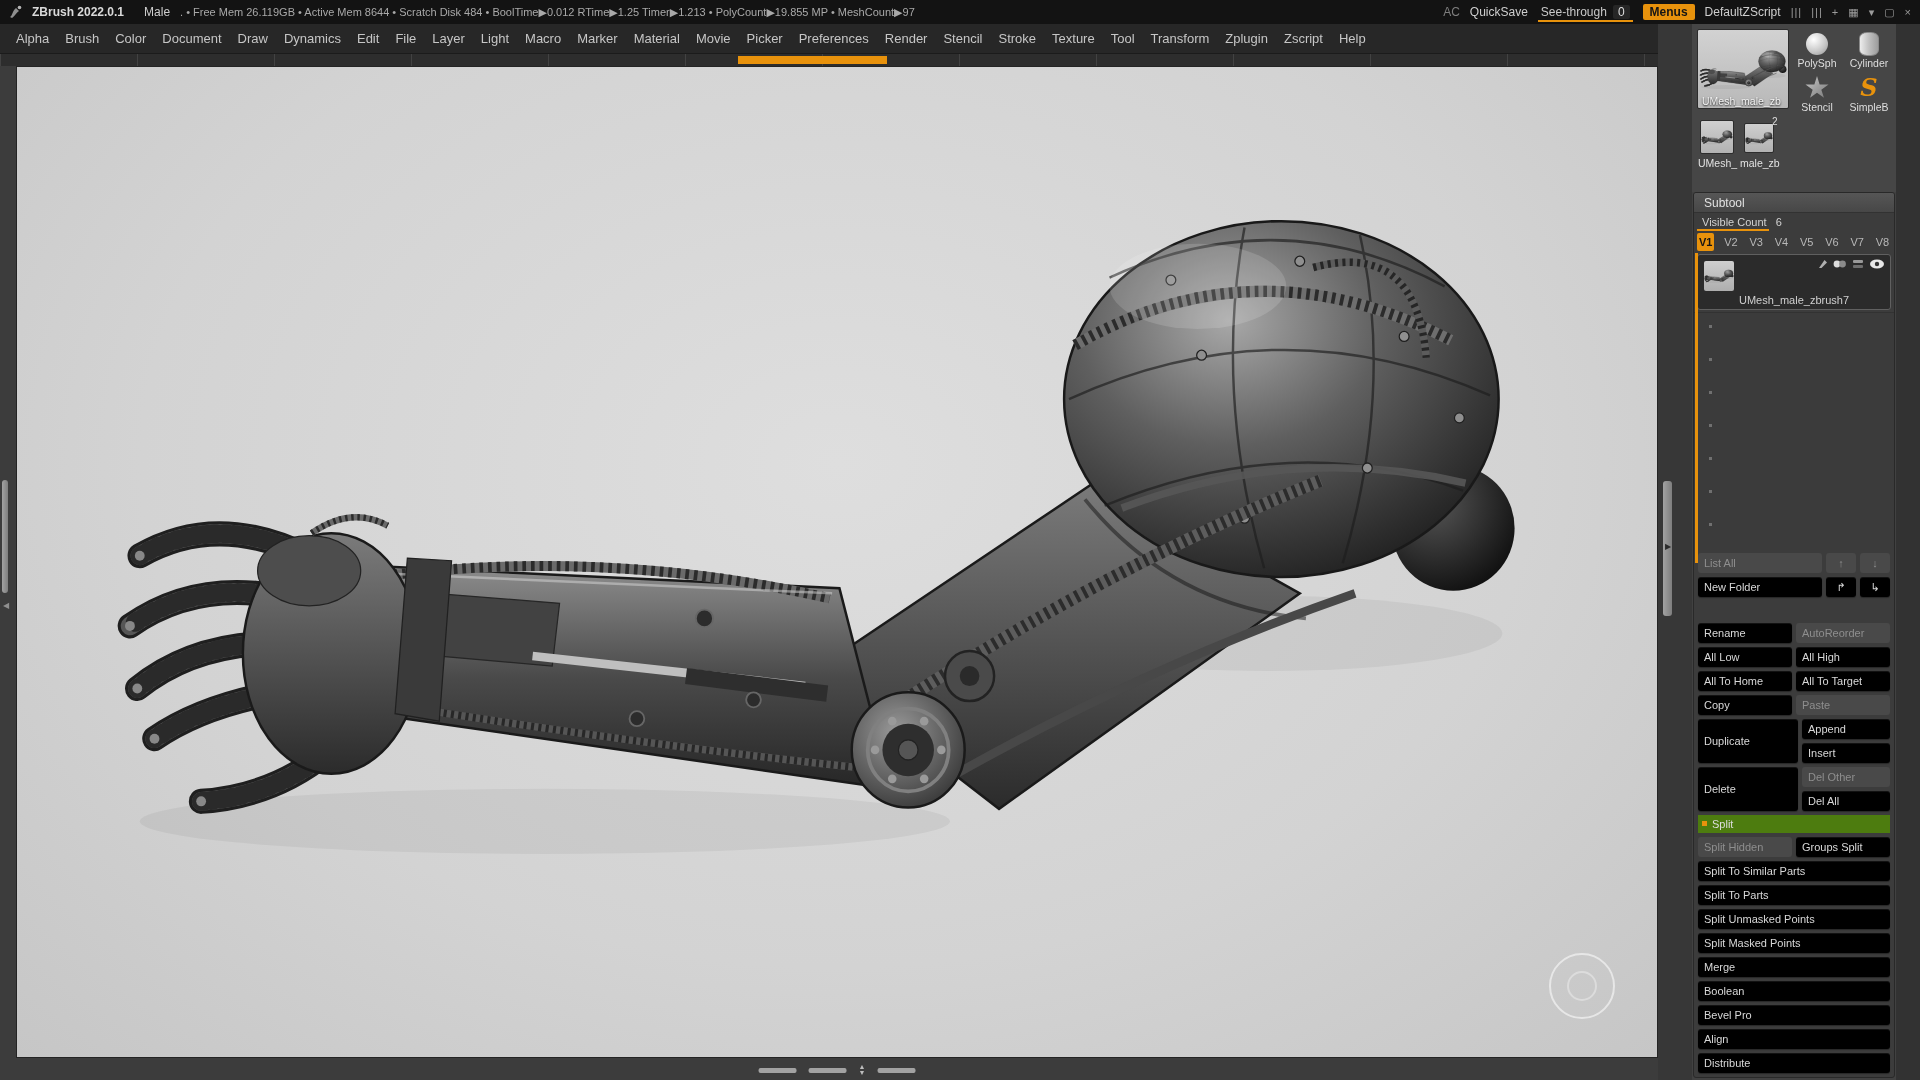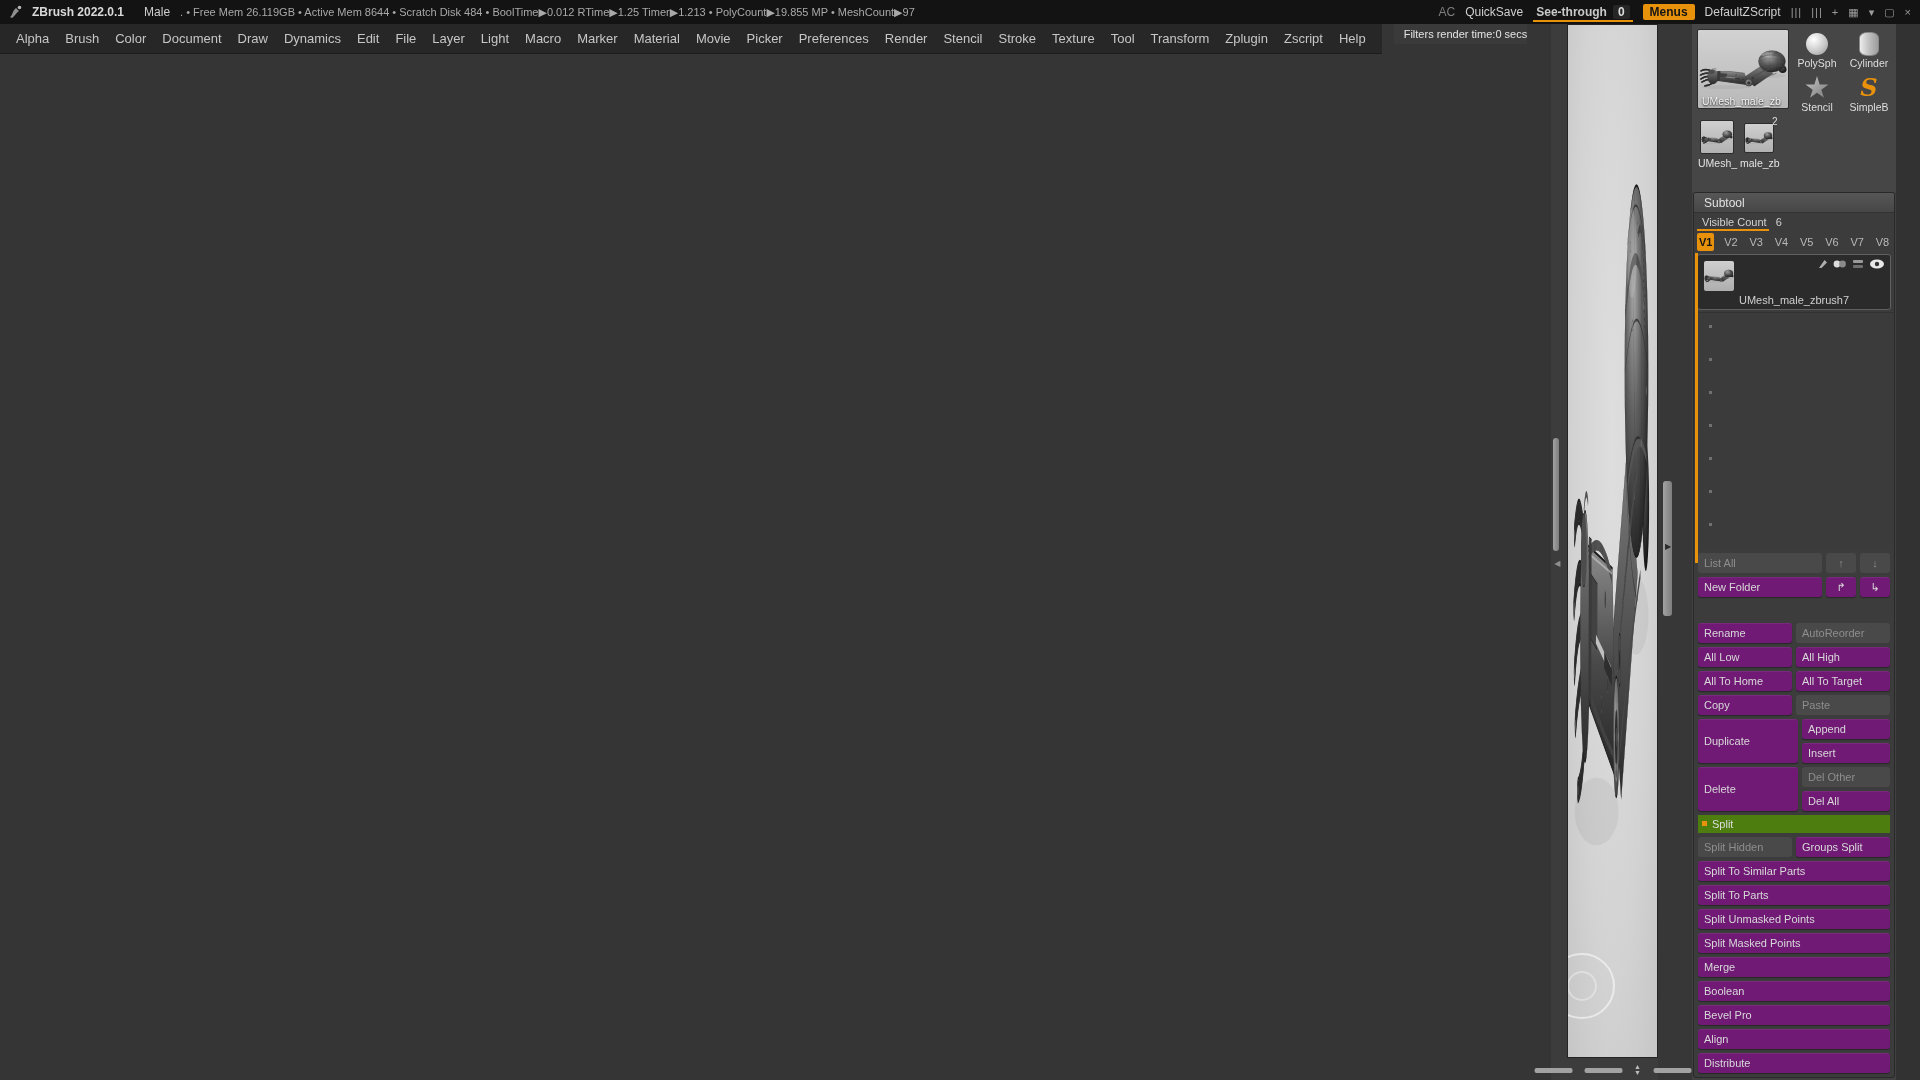--- a/index.html
+++ b/index.html
@@ -14,29 +14,29 @@
   
   .titlebar { height:24px; flex:none; background:#131313; display:flex; align-items:center;
               padding:0 8px; gap:10px; font-size:12px; color:#c9c9c9; white-space:nowrap; }
   .logo { display:flex; align-items:center; }
   .tb-app { font-weight:bold; color:#dadada; }
   .tb-doc { margin-left:10px; color:#cfcfcf; }
   .tb-stats { color:#a9a9a9; font-size:11px; overflow:hidden; text-overflow:ellipsis; flex-shrink:1; }
   .tb-spacer { flex:1; }
   .tb-ac { color:#7e7e7e; }
   .tb-link { color:#cfcfcf; cursor:pointer; }
-  .tb-seethrough { display:flex; gap:6px; align-items:center; border-bottom:2px solid #e8920c; padding:2px 3px 1px;font-weight:bold; }
+  .tb-seethrough { display:flex; gap:6px; align-items:center; border-bottom:2px solid #e8920c; padding:2px 3px 1px; }
   .tb-val { background:#262626; padding:0 5px; border-radius:2px; color:#ddd; }
   .tb-menus { background:#e8920c; color:#151515; padding:1px 7px; border-radius:2px; font-weight:bold; cursor:pointer; }
   .tb-icons { display:flex; gap:9px; align-items:center; color:#9c9c9c; font-size:11px; }
   .tb-icons span { cursor:pointer; letter-spacing:1px; }
 
   
   .app-body { flex:1; display:flex; min-height:0; }
-  .left-col { flex:1; min-width:0; display:flex; flex-direction:row; background:#353535;gap:12px; }
+  .left-col { flex:1; min-width:0; display:flex; flex-direction:column; background:#353535; }
 
   .menubar { height:30px; flex:none; background:#272727; display:flex; align-items:center;
              padding:0 8px; border-bottom:1px solid #1b1b1b; }
   .menu-item { padding:4px 8px; font-size:13px; color:#c6c6c6; cursor:pointer; white-space:nowrap; }
 
   .filters-row { height:20px; flex:none; background:#3a3a3a; font-size:11px; color:#e4e4e4;
                  display:flex; align-items:center; padding-left:10px; }
 
   .timeline { height:12px; flex:none; background:#2d2d2d; position:relative;
               background-image:repeating-linear-gradient(90deg,#424242 0 1px, transparent 1px 137px); }
@@ -120,21 +120,21 @@
   .st-item-thumb svg { width:100%; height:100%; display:block; }
   .st-item-icons { position:absolute; right:5px; top:4px; display:flex; align-items:center; gap:5px; }
   .st-item-name { position:absolute; left:0; right:0; bottom:3px; text-align:center; font-size:11px; color:#cfcfcf; }
   .st-orange-line { position:absolute; left:1px; top:60px; width:3px; height:310px; background:#e8920c; z-index:2; }
   .st-list { height:238px; flex:none; position:relative; border-top:1px solid #323232; background:#3b3b3b; }
   .slot-dots { position:absolute; left:15px; top:12px; bottom:6px; width:3px;
                background:repeating-linear-gradient(to bottom,#707070 0 3px, transparent 3px 33px); }
 
   .st-rows { flex:none; padding:3px 4px 0; }
   .row { display:flex; gap:4px; margin-bottom:4px; }
-  .btn { height:20px; line-height:20px; background:#701a75; border-radius:3px; font-size:11px; color:#d8d8d8;
+  .btn { height:20px; line-height:20px; background:#000000; border-radius:3px; font-size:11px; color:#d8d8d8;
          padding:0 6px; cursor:pointer; white-space:nowrap; overflow:hidden;
          box-shadow:inset 0 1px 0 rgba(255,255,255,0.07), 0 1px 1px rgba(0,0,0,0.35); }
   .btn.dis { color:#8e8e8e; background:#494949; box-shadow:none; }
   .btn.flex { flex:1; }
   .btn.sq { width:30px; padding:0; text-align:center; flex:none; }
   .gap-row { height:22px; }
   .col2 { flex:1; display:flex; flex-direction:column; gap:4px; }
   .btn.tall { height:44px; line-height:44px; }
   .split-header { height:18px; line-height:18px; background:#4d7c0f; margin:3px 0 4px; font-size:11px; color:#ddd;
                   padding-left:14px; position:relative; cursor:pointer; }
@@ -199,23 +199,20 @@
       <span class="menu-item">Stencil</span>
       <span class="menu-item">Stroke</span>
       <span class="menu-item">Texture</span>
       <span class="menu-item">Tool</span>
       <span class="menu-item">Transform</span>
       <span class="menu-item">Zplugin</span>
       <span class="menu-item">Zscript</span>
       <span class="menu-item">Help</span>
     </nav>
 
-    <div class="filters-row">
-      <span>Filters render time:0 secs</span>
-    </div>
 
     <div class="timeline">
       <div class="timeline-seg"></div>
     </div>
 
     <div class="canvas-zone">
       <div class="left-gutter">
         <div class="edge-handle"></div>
         <span class="edge-arrow">◀</span>
       </div>

